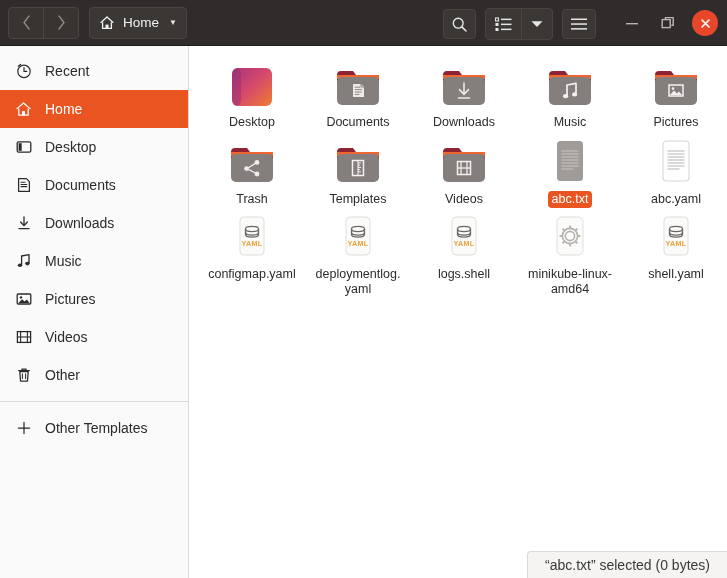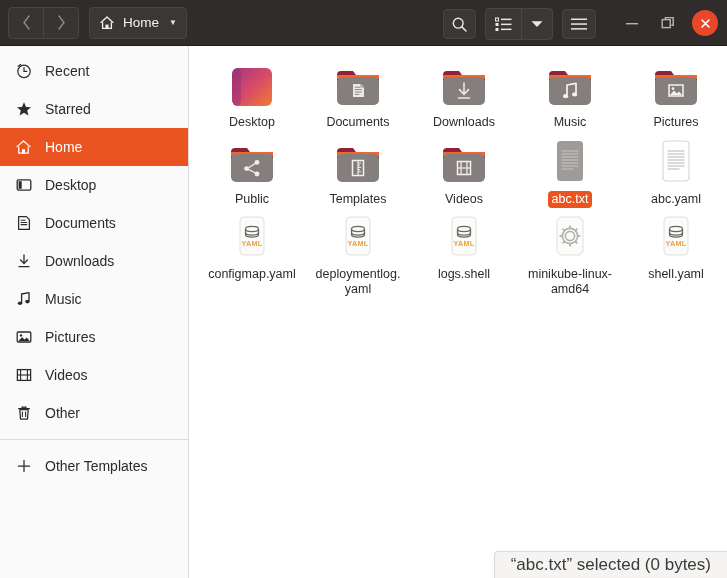--- a/index.html
+++ b/index.html
@@ -253,21 +253,21 @@
     min-width: 200px;
     background: #f5f4f2;
     border-top: 1px solid #dcdad8;
     border-left: 1px solid #dcdad8;
     border-top-left-radius: 4px;
     display: flex;
     align-items: center;
     justify-content: center;
     padding: 0 16px;
     box-sizing: border-box;
-    font-size: 17px;
+    font-size: 14px;
     color: #3a3a3a;
     margin-left: 8px;
   }
 
   svg { display: block; }
 </style>
 </head>
 <body>
 
 <div class="window">
@@ -362,28 +362,20 @@
         <span class="side-icon">
           <svg width="16" height="16" viewBox="0 0 16 16">
             <circle cx="8" cy="8.4" r="6.2" fill="none" stroke="#2b2b2b" stroke-width="1.2"></circle>
             <path d="M8 4.6 V8.4 H10.8" fill="none" stroke="#2b2b2b" stroke-width="1.2" stroke-linecap="round"></path>
             <path d="M2.2 3.2 L4.6 1.4" stroke="#2b2b2b" stroke-width="1.2" stroke-linecap="round"></path>
           </svg>
         </span>
         <span>Recent</span>
       </div>
 
-      <div class="side-item">
-        <span class="side-icon">
-          <svg width="16" height="16" viewBox="0 0 16 16">
-            <path d="M8 1.3 L10 5.9 L15 6.3 L11.2 9.6 L12.4 14.4 L8 11.8 L3.6 14.4 L4.8 9.6 L1 6.3 L6 5.9 Z" fill="#2b2b2b"></path>
-          </svg>
-        </span>
-        <span>Starred</span>
-      </div>
 
       <div class="side-item selected">
         <span class="side-icon">
           <svg width="17" height="17" viewBox="0 0 17 17">
             <path d="M8.5 2 L15 7.6 M8.5 2 L2 7.6" stroke="#ffffff" stroke-width="1.25" fill="none" stroke-linecap="round"></path>
             <path d="M3.8 7.4 V14.2 H13.2 V7.4" stroke="#ffffff" stroke-width="1.25" fill="none" stroke-linejoin="round"></path>
             <rect x="7" y="10.2" width="3" height="4" fill="#ffffff"></rect>
           </svg>
         </span>
         <span>Home</span>
@@ -567,21 +559,21 @@
               <g stroke="#f0eeec" stroke-width="1.3" fill="none">
                 <path d="M21.4 26.8 L28.4 22.4 M21.4 28.4 L28.4 32"></path>
               </g>
               <g fill="#f0eeec">
                 <circle cx="30" cy="21.4" r="2.4"></circle>
                 <circle cx="19.6" cy="27.6" r="2.4"></circle>
                 <circle cx="30" cy="33" r="2.4"></circle>
               </g>
             </svg>
           </div>
-          <div class="label">Public</div>
+          <div class="label">Trash</div>
         </div>
 
         <div class="cell">
           <div class="iconwrap">
             <svg width="50" height="46" viewBox="0 0 50 46">
               <path d="M8 7 h12 l3 4 h19 a4 4 0 0 1 4 4 v3 H4 v-7 a4 4 0 0 1 4-4z" fill="#8e2433"></path>
               <rect x="4" y="11" width="42" height="4" fill="#ef6631"></rect>
               <rect x="4" y="13" width="42" height="28" rx="5" fill="#847e7c"></rect>
               <rect x="19.5" y="19.5" width="11" height="15" fill="none" stroke="#f4f2f0" stroke-width="1.5"></rect>
               <path d="M25 19.5 V34.5" stroke="#f4f2f0" stroke-width="1.1"></path>

